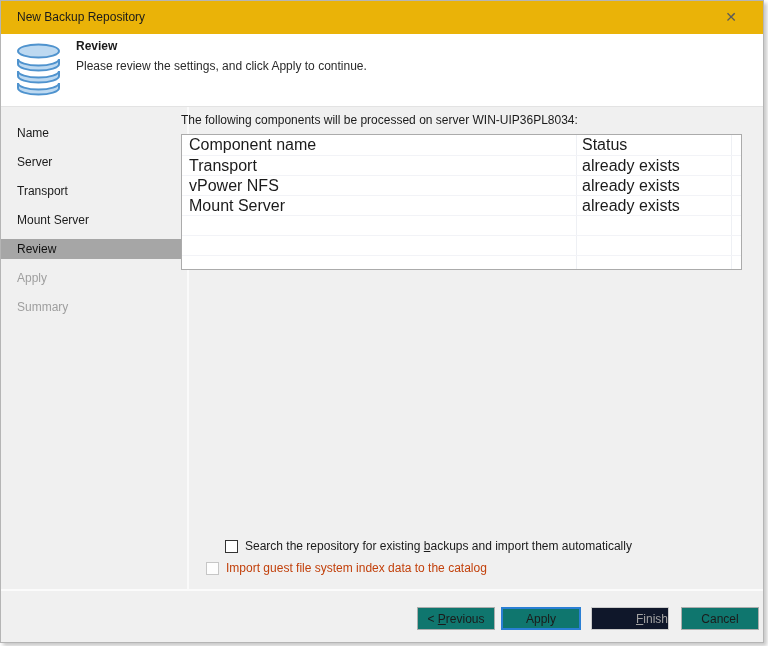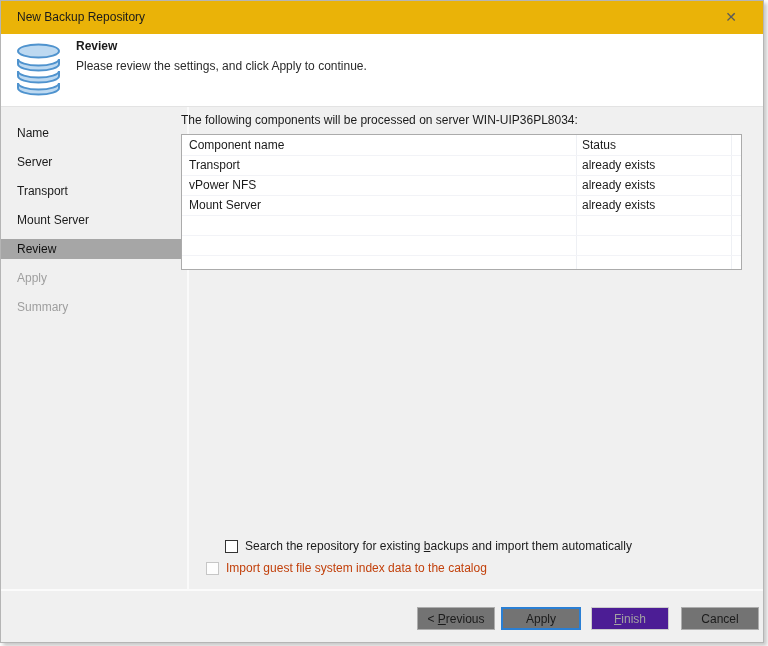--- a/index.html
+++ b/index.html
@@ -36,43 +36,43 @@
   .step.disabled{color:#9f9f9f;}
   
   .main{position:absolute;left:180px;top:0;width:561px;height:100%;}
   .intro{position:absolute;left:0;top:6px;font-size:12px;white-space:nowrap;}
   .table{
     position:absolute;left:0;top:27px;width:561px;height:136px;
     background:#fff;border:1px solid #ababab;box-sizing:border-box;overflow:hidden;
   }
   .col-sep{position:absolute;top:0;width:1px;height:100%;background:#eef0f4;}
   .col-sep.c1{left:394px;} .col-sep.c2{left:549px;}
-  .trow{position:relative;height:19px;line-height:19px;font-size:12px;border-bottom:1px solid #f2f3f7;}
+  .trow{position:relative;height:19px;line-height:19px;font-size:16px;border-bottom:1px solid #f2f3f7;}
   .trow.hdr{height:20px;line-height:20px;}
   .cell-name{position:absolute;left:7px;top:0;white-space:nowrap;}
   .cell-status{position:absolute;left:400px;top:0;white-space:nowrap;}
   
   .cb-row{position:absolute;display:flex;align-items:center;font-size:12px;}
   .cb-row.r1{left:0;top:432px;margin-left:44px;}
   .cb-row.r2{left:18px;top:454px;color:#c2410c;margin-left:7px;}
   .cb{width:13px;height:13px;background:#fff;border:1px solid #333;box-sizing:border-box;margin-right:7px;flex:none;}
   .cb.disabled{border-color:#c6c6c6;background:#fdfdfd;}
   .mn{text-decoration:underline;}
   
   .footer-sep{position:absolute;left:0;top:588px;width:100%;height:2px;background:#fbfbfb;}
   .footer{position:absolute;left:0;top:590px;width:100%;height:51px;background:#f0f0f0;}
   .btn{
     position:absolute;top:16px;height:23px;box-sizing:border-box;
-    background:#737373;border:1px solid #adadad;font-size:12px;
+    background:#0f766e;border:1px solid #adadad;font-size:12px;
     display:flex;align-items:center;justify-content:center;white-space:nowrap;
     font-family:"Liberation Sans", sans-serif;color:#1b1b1b;padding:0;
   }
   .btn.prev{left:416px;width:78px;}
   .btn.apply{left:500px;width:80px;border:2px solid #2a7fd4;}
-  .btn.finish{left:590px;width:78px;background:#4c1d95;border-color:#cbcbcb;color:#a2a2a2;}
+  .btn.finish{left:590px;width:78px;background:#0f172a;border-color:#cbcbcb;color:#a2a2a2;justify-content:flex-end;}
   .btn.cancel{left:680px;width:78px;}
 </style>
 </head>
 <body>
 
 <div class="window">
 
   <div class="titlebar">
     <span class="title-text">New Backup Repository</span>
     <div class="close-btn">✕</div>

